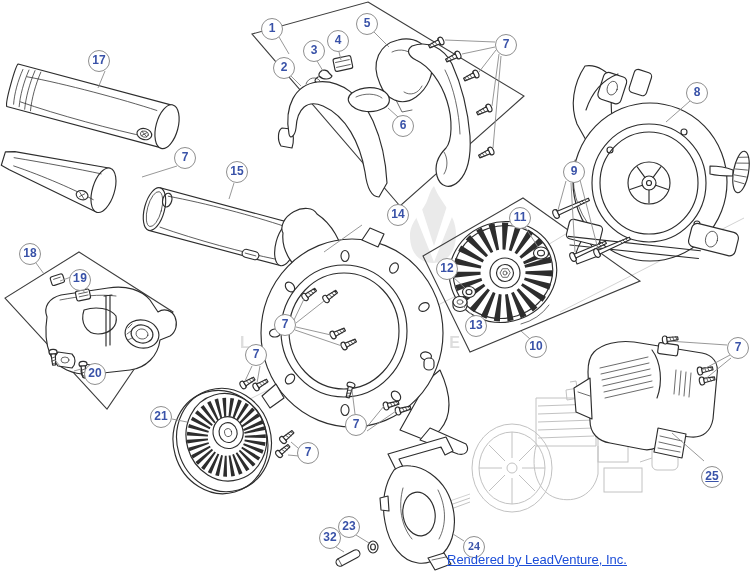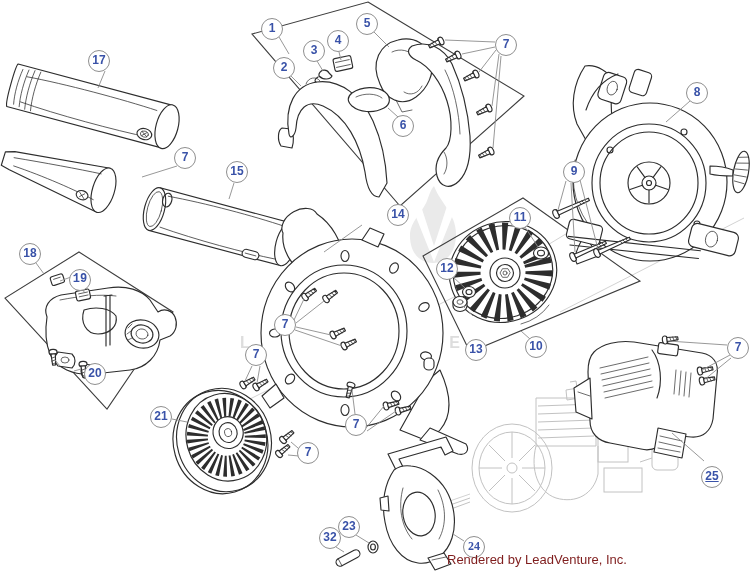--- a/index.html
+++ b/index.html
@@ -11,21 +11,21 @@
   .pf{fill:#fff;stroke:var(--line,#2d2d2d);stroke-width:1.15;stroke-linejoin:round;}
   .thin{stroke-width:0.7;}
   .leader{fill:none;stroke:var(--leader,#8c8c8c);stroke-width:0.9;}
   .axis{fill:none;stroke:#c6c6c6;stroke-width:0.8;}
   .box{fill:none;stroke:#3d3d3d;stroke-width:1.1;}
   .grille{fill:none;stroke:var(--line,#2d2d2d);}
   .ghost path,.ghost ellipse,.ghost circle,.ghost line,.ghost rect{fill:none;stroke:var(--ghost,#c2c2c2);stroke-width:1;}
   
   #watermark-text{position:absolute;left:240px;top:334px;font-size:16px;font-weight:600;
         letter-spacing:10px;color:var(--watermark,#dddddd);user-select:none;white-space:nowrap;}
-  #footer-text{position:absolute;left:447px;top:552px;font-size:13px;color:#7f1d1d;white-space:nowrap;}
+  #footer-text{position:absolute;left:447px;top:552px;font-size:13px;color:#1d4ed8;white-space:nowrap;text-decoration:underline;}
   
   .callout{position:absolute;width:22px;height:22px;border-radius:50%;background:#fff;
         border:1.4px solid var(--callout-stroke,#8f8f8f);color:var(--callout-text,#3952a8);
         font:600 12px/19.5px "Liberation Sans",sans-serif;text-align:center;box-sizing:border-box;cursor:pointer;}
 </style>
 </head>
 <body>
 
 <div id="stage">
 
@@ -368,21 +368,21 @@
       <div class="callout" style="left: 303px; top: 40px;">3</div>
       <div class="callout" style="left: 327px; top: 30px;">4</div>
       <div class="callout" style="left: 356px; top: 13px;">5</div>
       <div class="callout" style="left: 392px; top: 115px;">6</div>
       <div class="callout" style="left: 495px; top: 34px;">7</div>
       <div class="callout" style="left: 686px; top: 82px;">8</div>
       <div class="callout" style="left: 563px; top: 161px;">9</div>
       <div class="callout" style="left: 525px; top: 336px;">10</div>
       <div class="callout" style="left: 509px; top: 207px;">11</div>
       <div class="callout" style="left: 436px; top: 258px;">12</div>
-      <div class="callout" style="left: 465px; top: 315px; margin-top: 24px;">13</div>
+      <div class="callout" style="left: 465px; top: 315px;">13</div>
       <div class="callout" style="left: 358px; top: 204px; margin-left: 29px;">14</div>
       <div class="callout" style="left: 226px; top: 161px;">15</div>
       <div class="callout" style="left: 174px; top: 147px;">7</div>
       <div class="callout" style="left: 88px; top: 50px;">17</div>
       <div class="callout" style="left: 19px; top: 243px;">18</div>
       <div class="callout" style="left: 69px; top: 269px; font-family: Liberation Mono, monospace;">19</div>
       <div class="callout" style="left: 54px; top: 363px; margin-left: 30px;">20</div>
       <div class="callout" style="left: 150px; top: 406px;">21</div>
       <div class="callout" style="left: 319px; top: 527px;">32</div>
       <div class="callout" style="left: 338px; top: 516px;">23</div>

